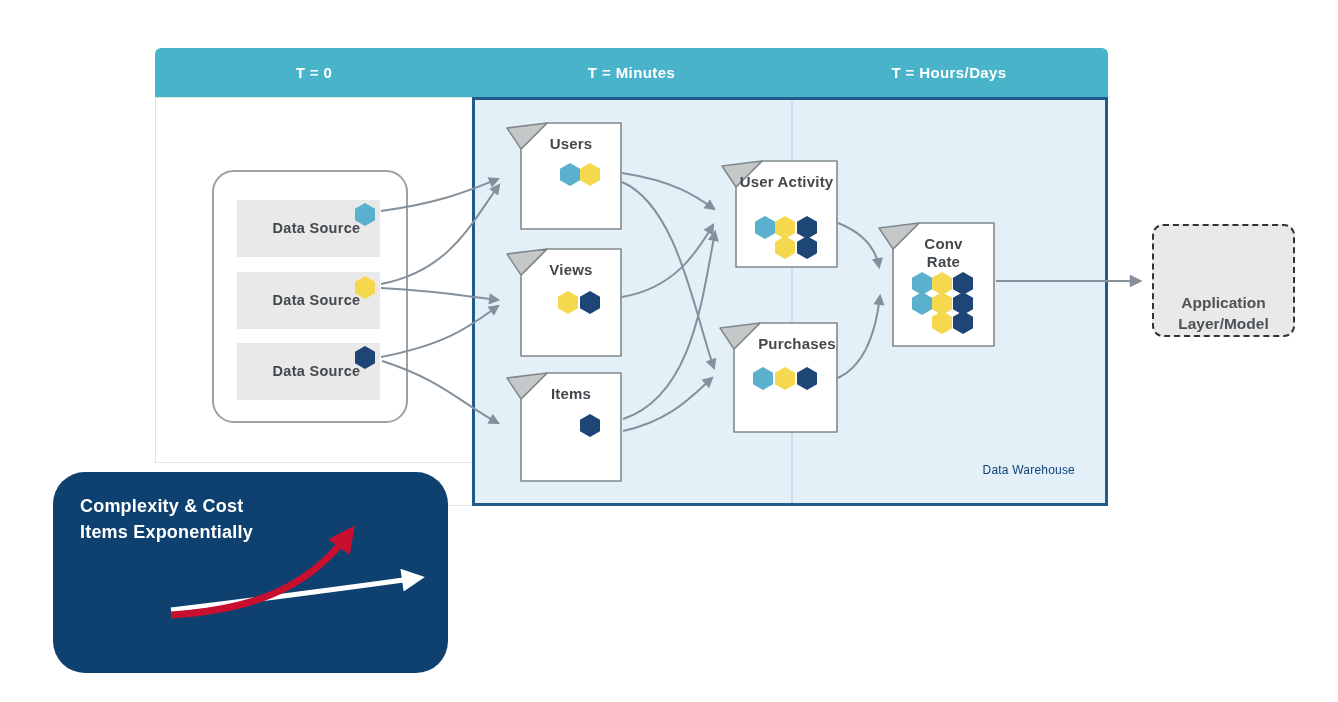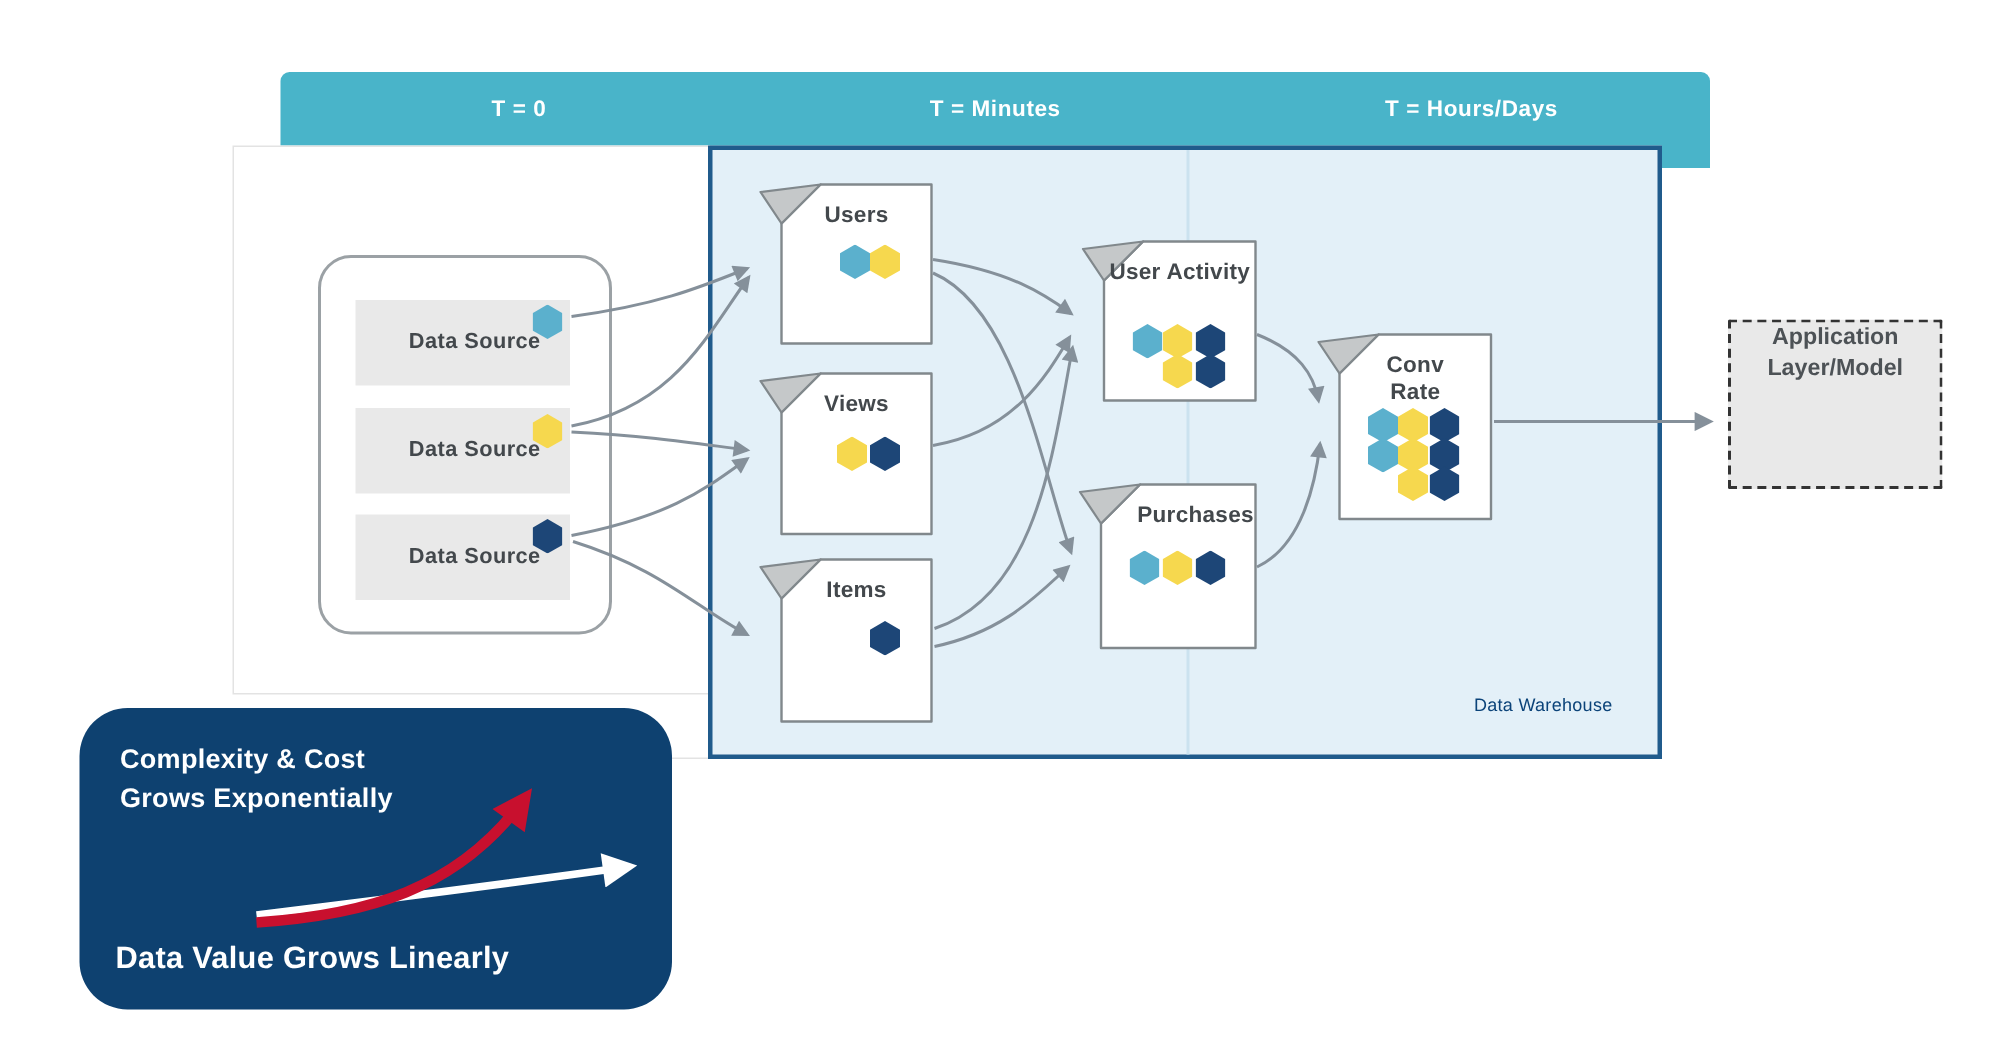--- a/index.html
+++ b/index.html
@@ -2,21 +2,21 @@
 <html style="--teal: #5bb0cd; --yellow: #f6d84e; --navy: #1d4677; --header_bg: #49b4c9; --warehouse_bg: #e3f0f8; --warehouse_border: #205b8c; --warehouse_label: #0b4379; --divider: #cbe2ef; --panel_border: #e3e3e3; --source_bg: #e9e9e9; --doc_border: #81888c; --flap_fill: #c5c8c9; --text_dark: #43484c; --arrow_gray: #85909a; --callout_bg: #0e4170; --red_arrow: #c8102e; --app_bg: #e9e9e9; --app_border: #333333;"><head>
 <meta charset="utf-8">
 <style>
   html,body{margin:0;padding:0;background:#ffffff;}
   *{box-sizing:border-box;}
   .canvas{position:relative;width:1338px;height:702px;background:#ffffff;overflow:hidden;
           font-family:"Liberation Sans","DejaVu Sans",sans-serif;}
 
   
   .header{position:absolute;left:155px;top:48px;width:953px;height:64px;
-          background:var(--header_bg);border-radius:6px 6px 0 0;margin-left:32px;}
+          background:var(--header_bg);border-radius:6px 6px 0 0;}
   .hcol{position:absolute;top:0;height:49px;line-height:49px;text-align:center;
         color:#ffffff;font-size:15px;font-weight:bold;letter-spacing:.4px;}
   .hcol.c1{left:0;width:318px;}
   .hcol.c2{left:318px;width:317px;}
   .hcol.c3{left:635px;width:318px;}
 
   
   .t0panel{position:absolute;left:155px;top:97px;width:318px;height:366px;
            background:#ffffff;border:1px solid var(--panel_border);}
   .stub-line{position:absolute;left:420px;top:505px;width:52px;height:1px;background:var(--panel_border);}
@@ -48,23 +48,23 @@
   .doctitle{position:relative;padding:13px 4px 0;text-align:center;font-size:15px;
             font-weight:bold;color:var(--text_dark);line-height:1.18;letter-spacing:.2px;}
   .doctitle.w60{max-width:62px;margin:0 auto;}
 
   
   svg.flows{position:absolute;left:0;top:0;pointer-events:none;}
   .flow{fill:none;stroke:var(--arrow_gray);stroke-width:2;}
   .mk{fill:var(--arrow_gray);}
 
   
-  .appbox{position:absolute;left:1152px;top:213px;width:143px;height:113px;
-          background:var(--app_bg);border:2.5px dashed var(--app_border);border-radius:1px;
-          display:flex;align-items:flex-start;justify-content:center;text-align:center;
+  .appbox{position:absolute;left:1152px;top:224px;width:143px;height:113px;
+          background:var(--app_bg);border:2.5px dashed var(--app_border);border-radius:11px;
+          display:flex;align-items:flex-end;justify-content:center;text-align:center;
           font-size:15.5px;font-weight:bold;color:#4d5256;line-height:1.35;padding:0 12px;}
 
   
   .callout{position:absolute;left:53px;top:472px;width:395px;height:201px;
            background:var(--callout_bg);border-radius:32px;color:#ffffff;}
   .callout .top-lines{position:absolute;left:27px;top:21px;font-size:18px;font-weight:bold;
                       line-height:26px;letter-spacing:.2px;}
   .callout .bottom-line{position:absolute;left:24px;bottom:22px;font-size:20.5px;
                         font-weight:bold;letter-spacing:.2px;}
   .callout svg{position:absolute;left:0;top:0;}
@@ -228,18 +228,17 @@
         </marker>
         <marker id="ahr" viewBox="0 0 10 10" refX="7" refY="5" markerWidth="4.4" markerHeight="3.8" orient="auto-start-reverse">
           <path d="M0,0 L10,5 L0,10 Z" fill="#c8102e"></path>
         </marker>
       </defs>
       <path class="arrow-white" marker-end="url(#ahw)" d="M118,138 Q250,122 365,106"></path>
       <path class="arrow-red" marker-end="url(#ahr)" d="M118,143 C190,138 252,122 297,60"></path>
     </svg>
     <div class="top-lines">
       <div>Complexity &amp; Cost</div>
-      <div>Grows Exponentially</div>
+      <div>Items Exponentially</div>
     </div>
-    <div class="bottom-line">Data Value Grows Linearly</div>
   </div>
 
 </div>
 
 </body></html>

